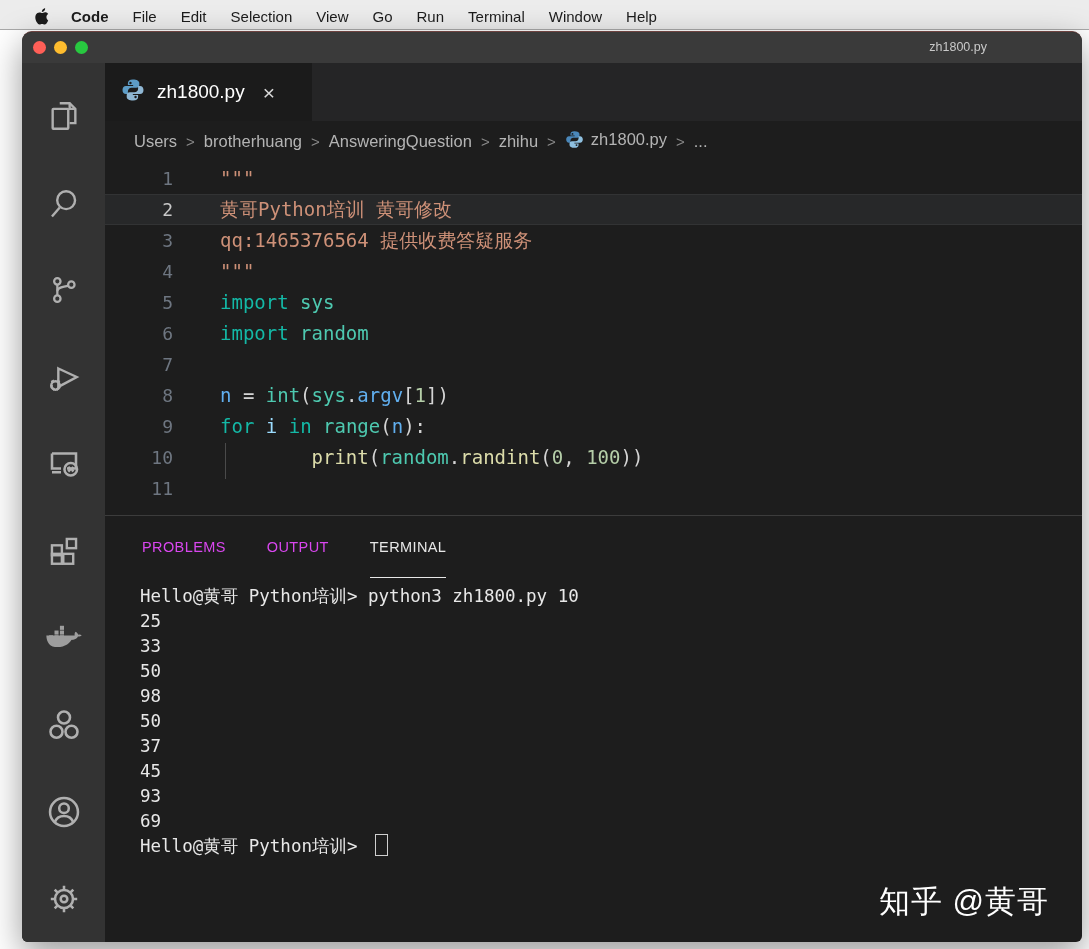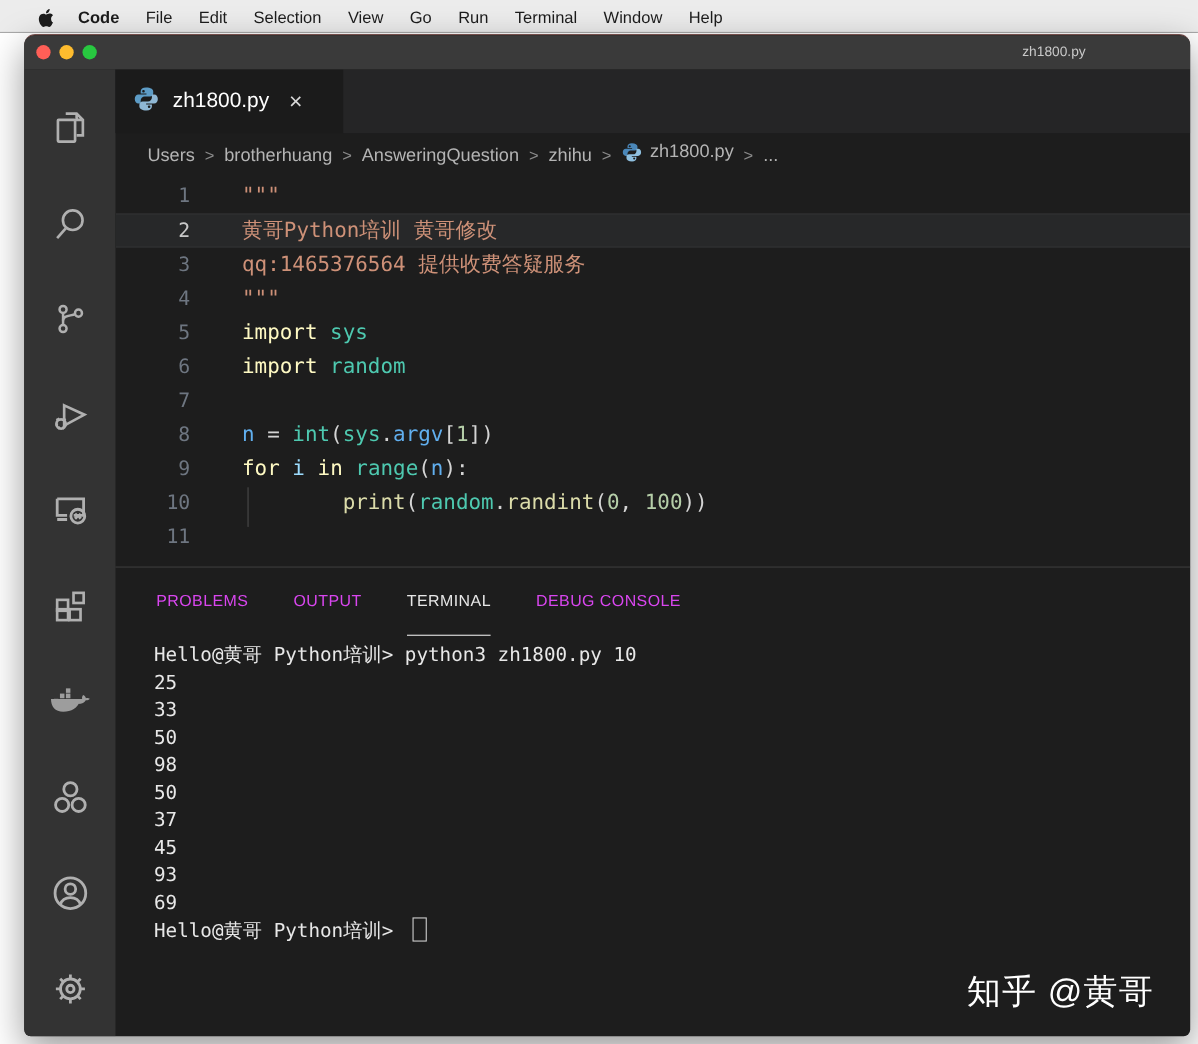--- a/index.html
+++ b/index.html
@@ -54,21 +54,21 @@
   .editor{height:352px;flex:none;padding-top:2px;font-family:"DejaVu Sans Mono","Liberation Mono",monospace;
           font-size:19px;position:relative;overflow:hidden;}
   .crow{display:flex;height:31px;line-height:31px;position:relative;}
   .crow.current{background:#272829;box-shadow:inset 0 1px 0 #323334,inset 0 -1px 0 #323334;}
   .ln{width:68px;text-align:right;color:#6e7681;flex:none;font-size:18px;}
   .crow.current .ln{color:#c8c8c8;}
   .ccode{white-space:pre;padding-left:47px;}
   .guide{position:absolute;left:120px;top:1px;height:36px;width:1px;background:#4a4a4a;}
 
   .tk-str{color:#ce9178;}
-  .tk-kw{color:#fef9c3;}
+  .tk-kw{color:#14b8a6;}
   .tk-type{color:#4ec9b0;}
   .tk-var{color:#61afef;}
   .tk-param{color:#9cdcfe;}
   .tk-fn{color:#dcdcaa;}
   .tk-num{color:#b5cea8;}
   .tk-punc{color:#d4d4d4;}
   .tk-ws{color:#d4d4d4;}
 
   
   .panel{flex:1;border-top:1px solid #3c3c3c;display:flex;flex-direction:column;min-height:0;}
@@ -309,21 +309,20 @@
               <span class="ln">11</span>
               <span class="ccode"></span>
             </div>
           </div>
 
         <div class="panel">
           <div class="paneltabs" id="paneltabs">
               <span class="ptab">PROBLEMS</span>
               <span class="ptab">OUTPUT</span>
               <span class="ptab active">TERMINAL</span>
-              <span class="ptab">DEBUG CONSOLE</span>
             </div>
           <div class="terminal" id="terminal">
               <div class="trow">Hello@黄哥 Python培训&gt; python3 zh1800.py 10</div>
               <div class="trow">25</div>
               <div class="trow">33</div>
               <div class="trow">50</div>
               <div class="trow">98</div>
               <div class="trow">50</div>
               <div class="trow">37</div>
               <div class="trow">45</div>

